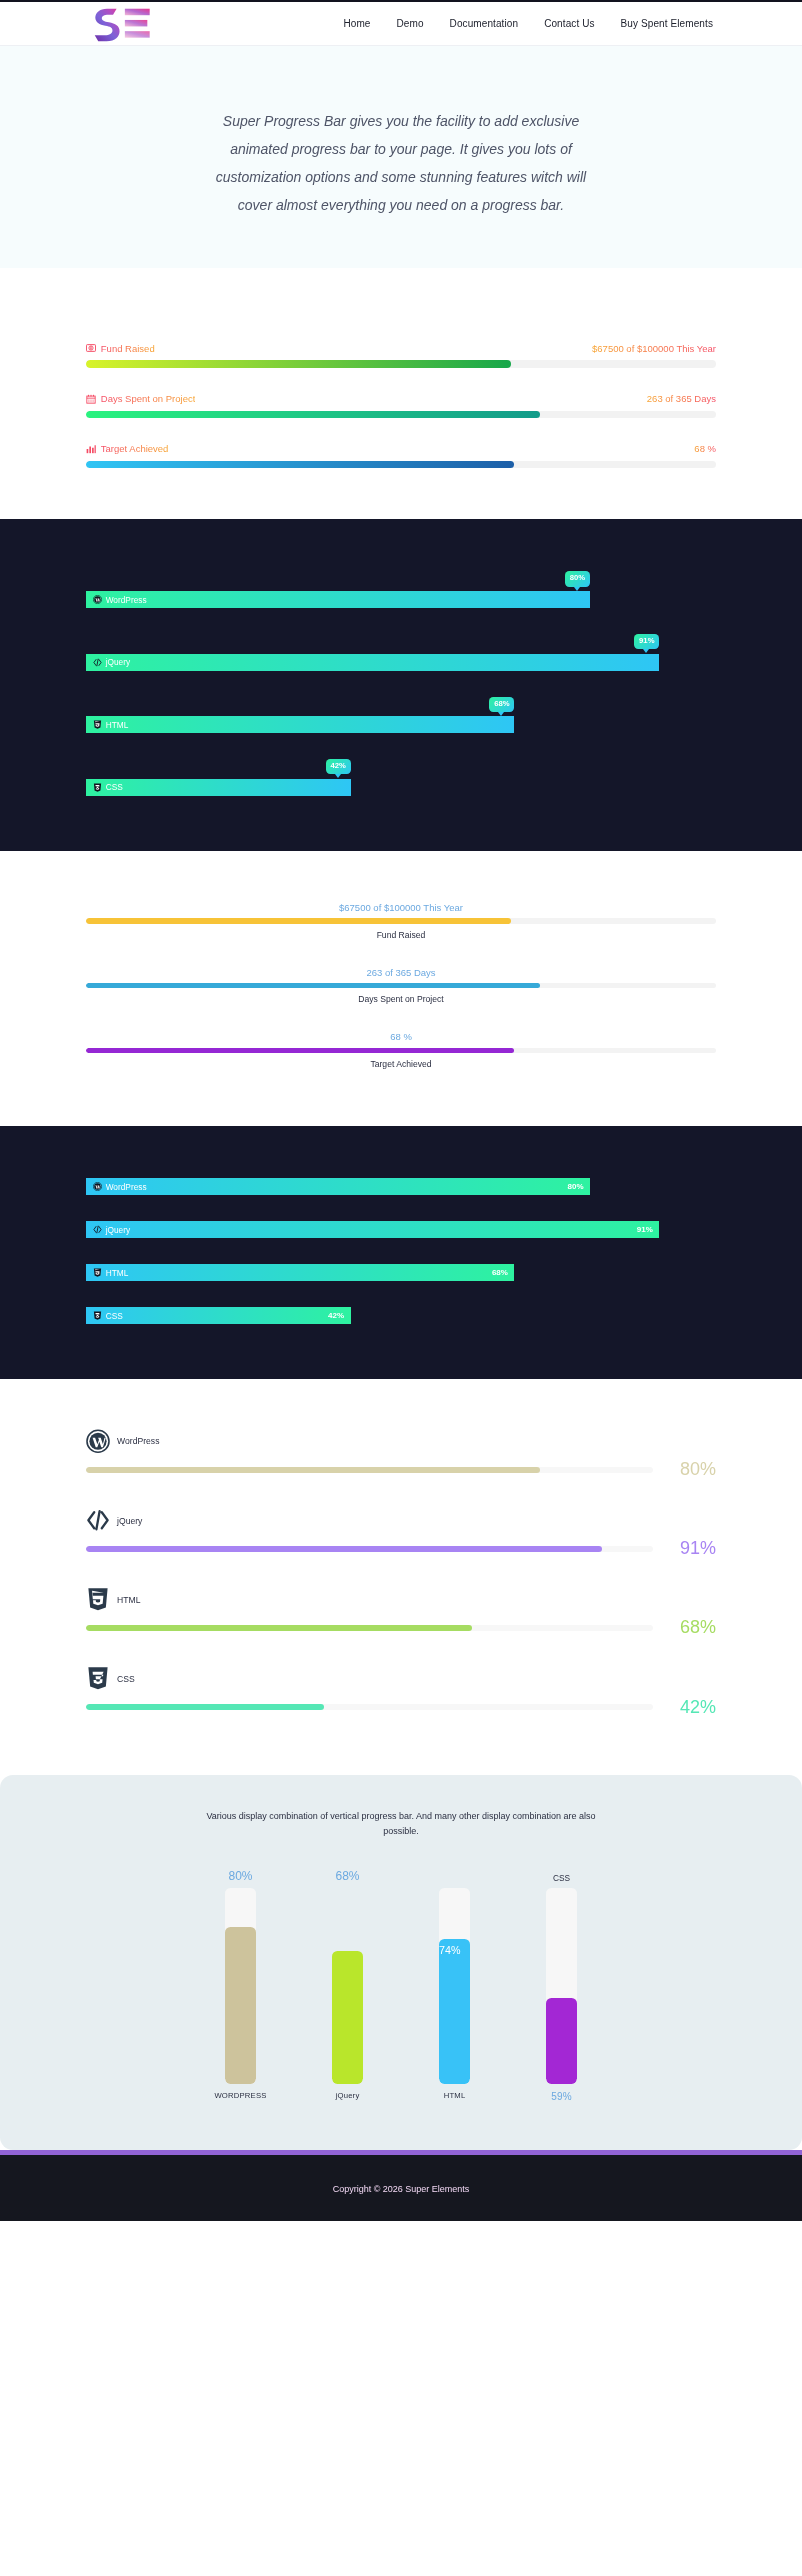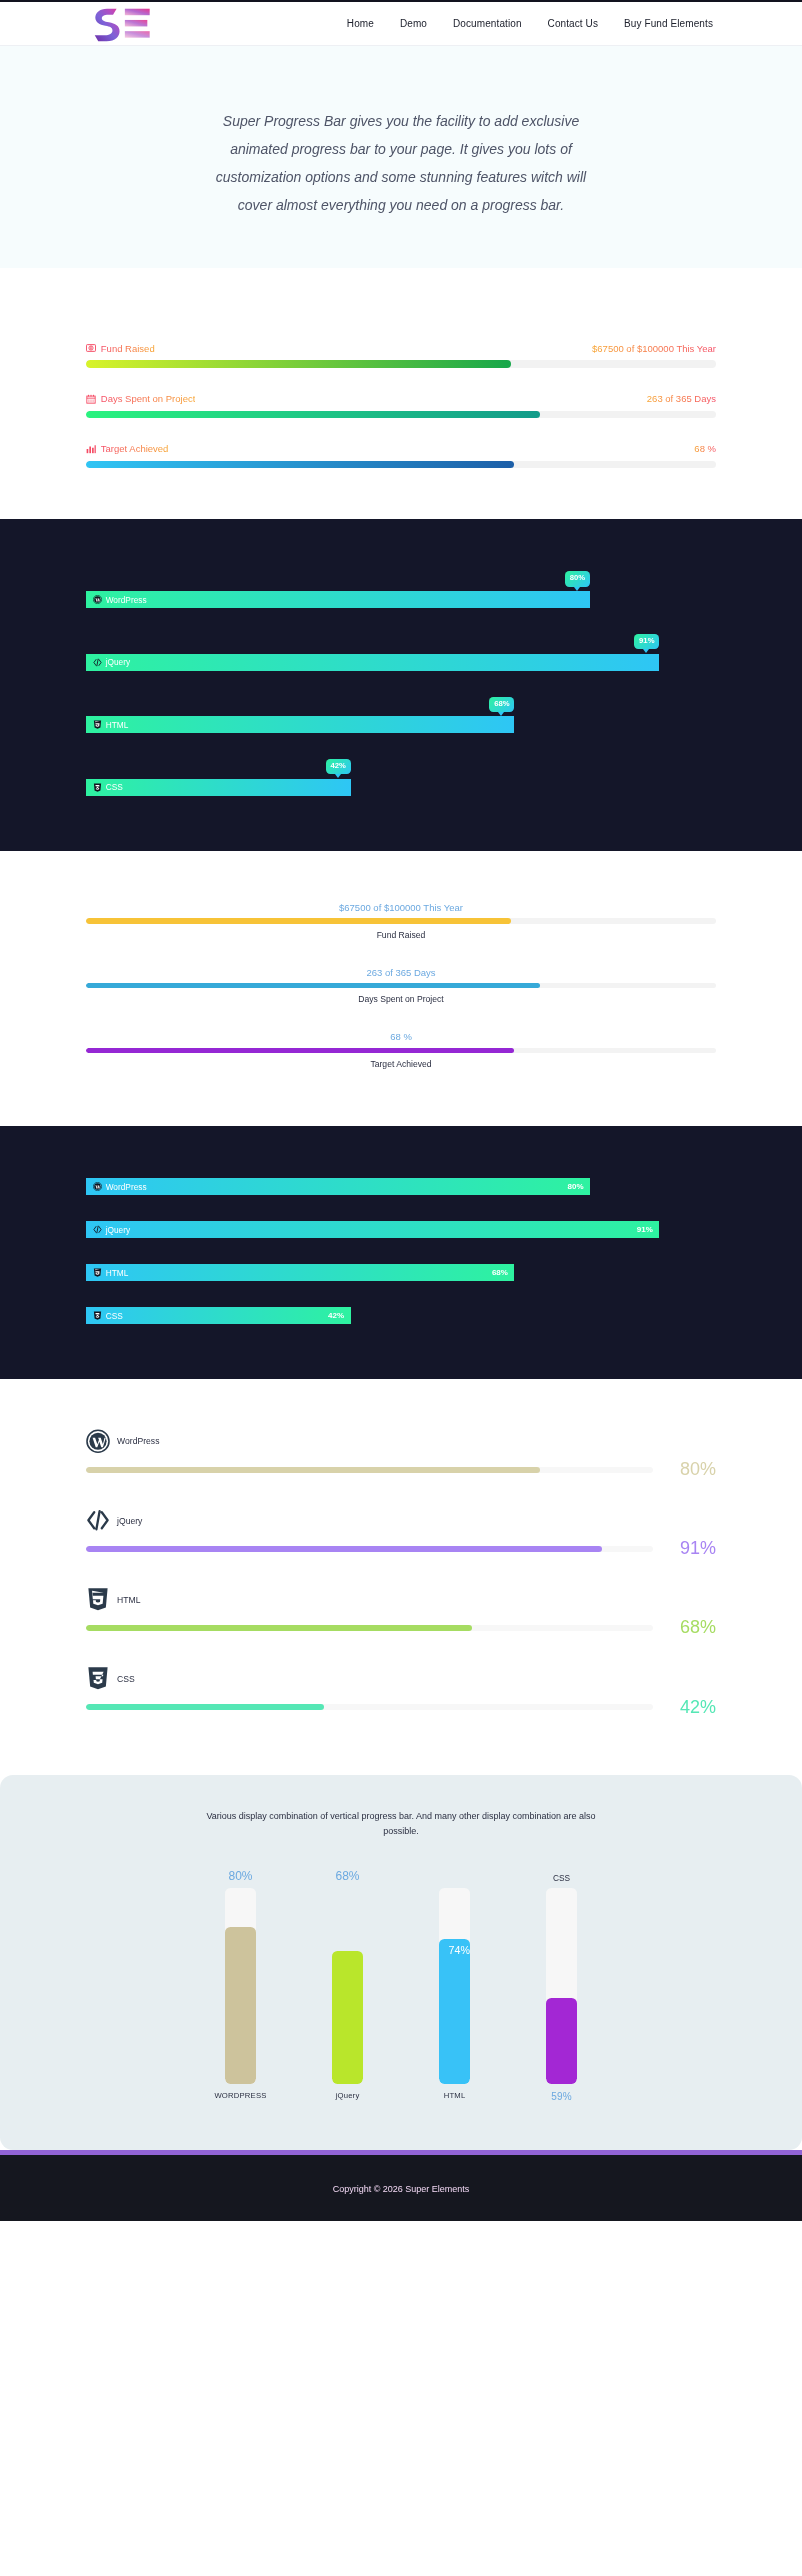--- a/index.html
+++ b/index.html
@@ -126,21 +126,21 @@
   .vcol { width:52px; display:flex; flex-direction:column; align-items:center; }
   .vcap { height:18px; font-size:12px; color:#6ca9e0; display:flex; align-items:flex-end; }
   .vcap.plain { font-size:8.3px; color:#2b2f42; }
   .vcap.empty { visibility:hidden; }
   .vtrack {
     width:31px; height:196px; border-radius:5.4px; background:#f7f7f7;
     display:flex; flex-direction:column; justify-content:flex-end;
     margin-top:4.8px; overflow:hidden;
   }
   .vtrack.clear { background:transparent; }
-  .vfill { width:100%; border-radius:5.4px; display:flex; justify-content:flex-end; padding-top:5.4px; }
+  .vfill { width:100%; border-radius:5.4px; display:flex; justify-content:flex-start; padding-top:5.4px; }
   .vfill .inpc { color:#fff; font-size:10.7px; font-weight:500; }
   .vlabel { height:16.7px; margin-top:7.1px; font-size:7.7px; color:#2b2f42; letter-spacing:0.2px; }
   .vlabel.pct { color:#6ca9e0; font-size:10px; }
 
   
   .foot-bar { height:5.4px; background:#9264d6; }
   footer.site-foot {
     background:#15171f; text-align:center; padding:28.5px 0 27px;
   }
   footer.site-foot .cp { font-size:9px; color:#f3d9f5; }
@@ -173,21 +173,21 @@
         <rect x="60" y="27" width="38" height="11" fill="url(#lg2)" opacity=".92"></rect>
         <rect x="60" y="46" width="42" height="11" fill="url(#lg2)" opacity=".75"></rect>
       </svg>
     </a>
     <nav>
       <ul class="navlist">
         <li><a href="#">Home</a></li>
         <li><a href="#">Demo</a></li>
         <li><a href="#">Documentation</a></li>
         <li><a href="#">Contact Us</a></li>
-        <li><a href="#">Buy Fund Elements</a></li>
+        <li><a href="#">Buy Spent Elements</a></li>
       </ul>
     </nav>
   </header>
 
   <section class="hero">
     <p>Super Progress Bar gives you the facility to add exclusive animated progress bar to your page. It gives you lots of customization options and some stunning features witch will cover almost everything you need on a progress bar.</p>
   </section>
 
   <section class="sec-charity">
     <div class="container">

